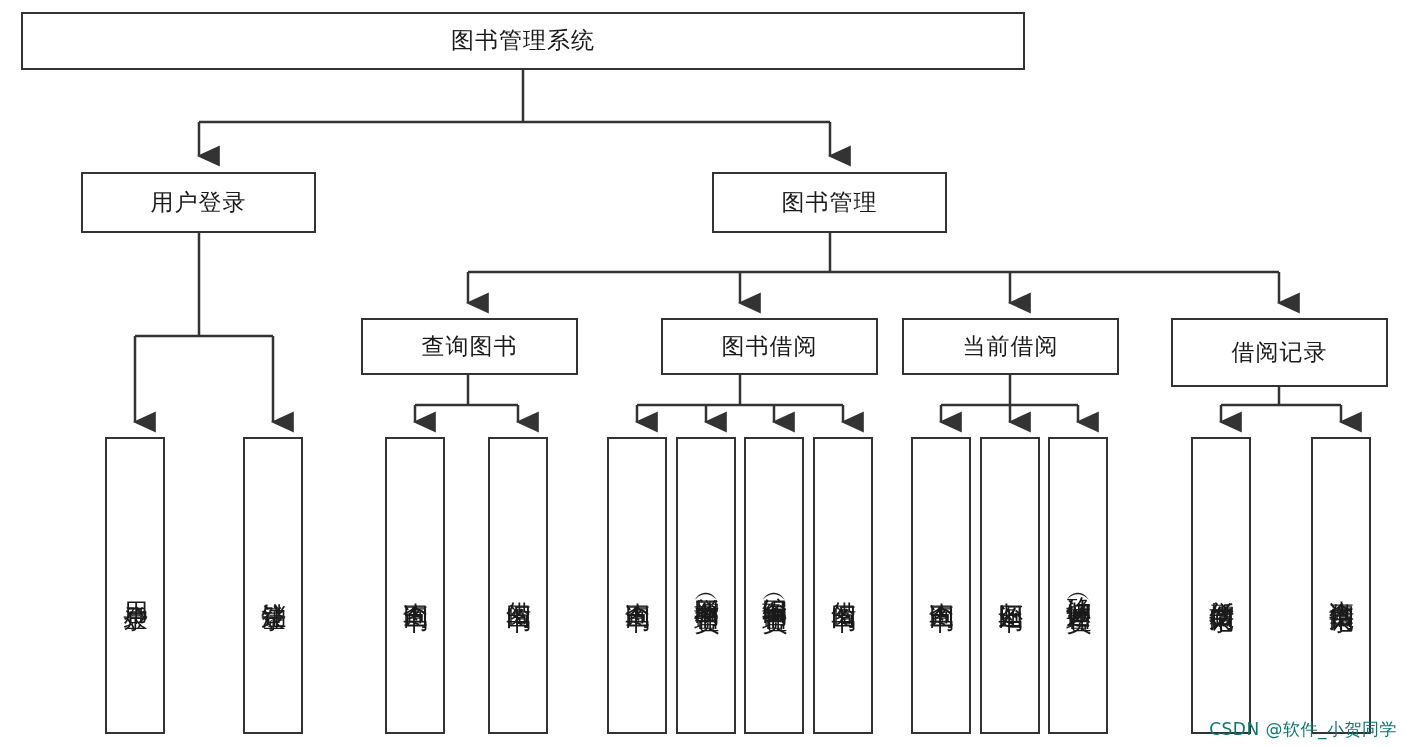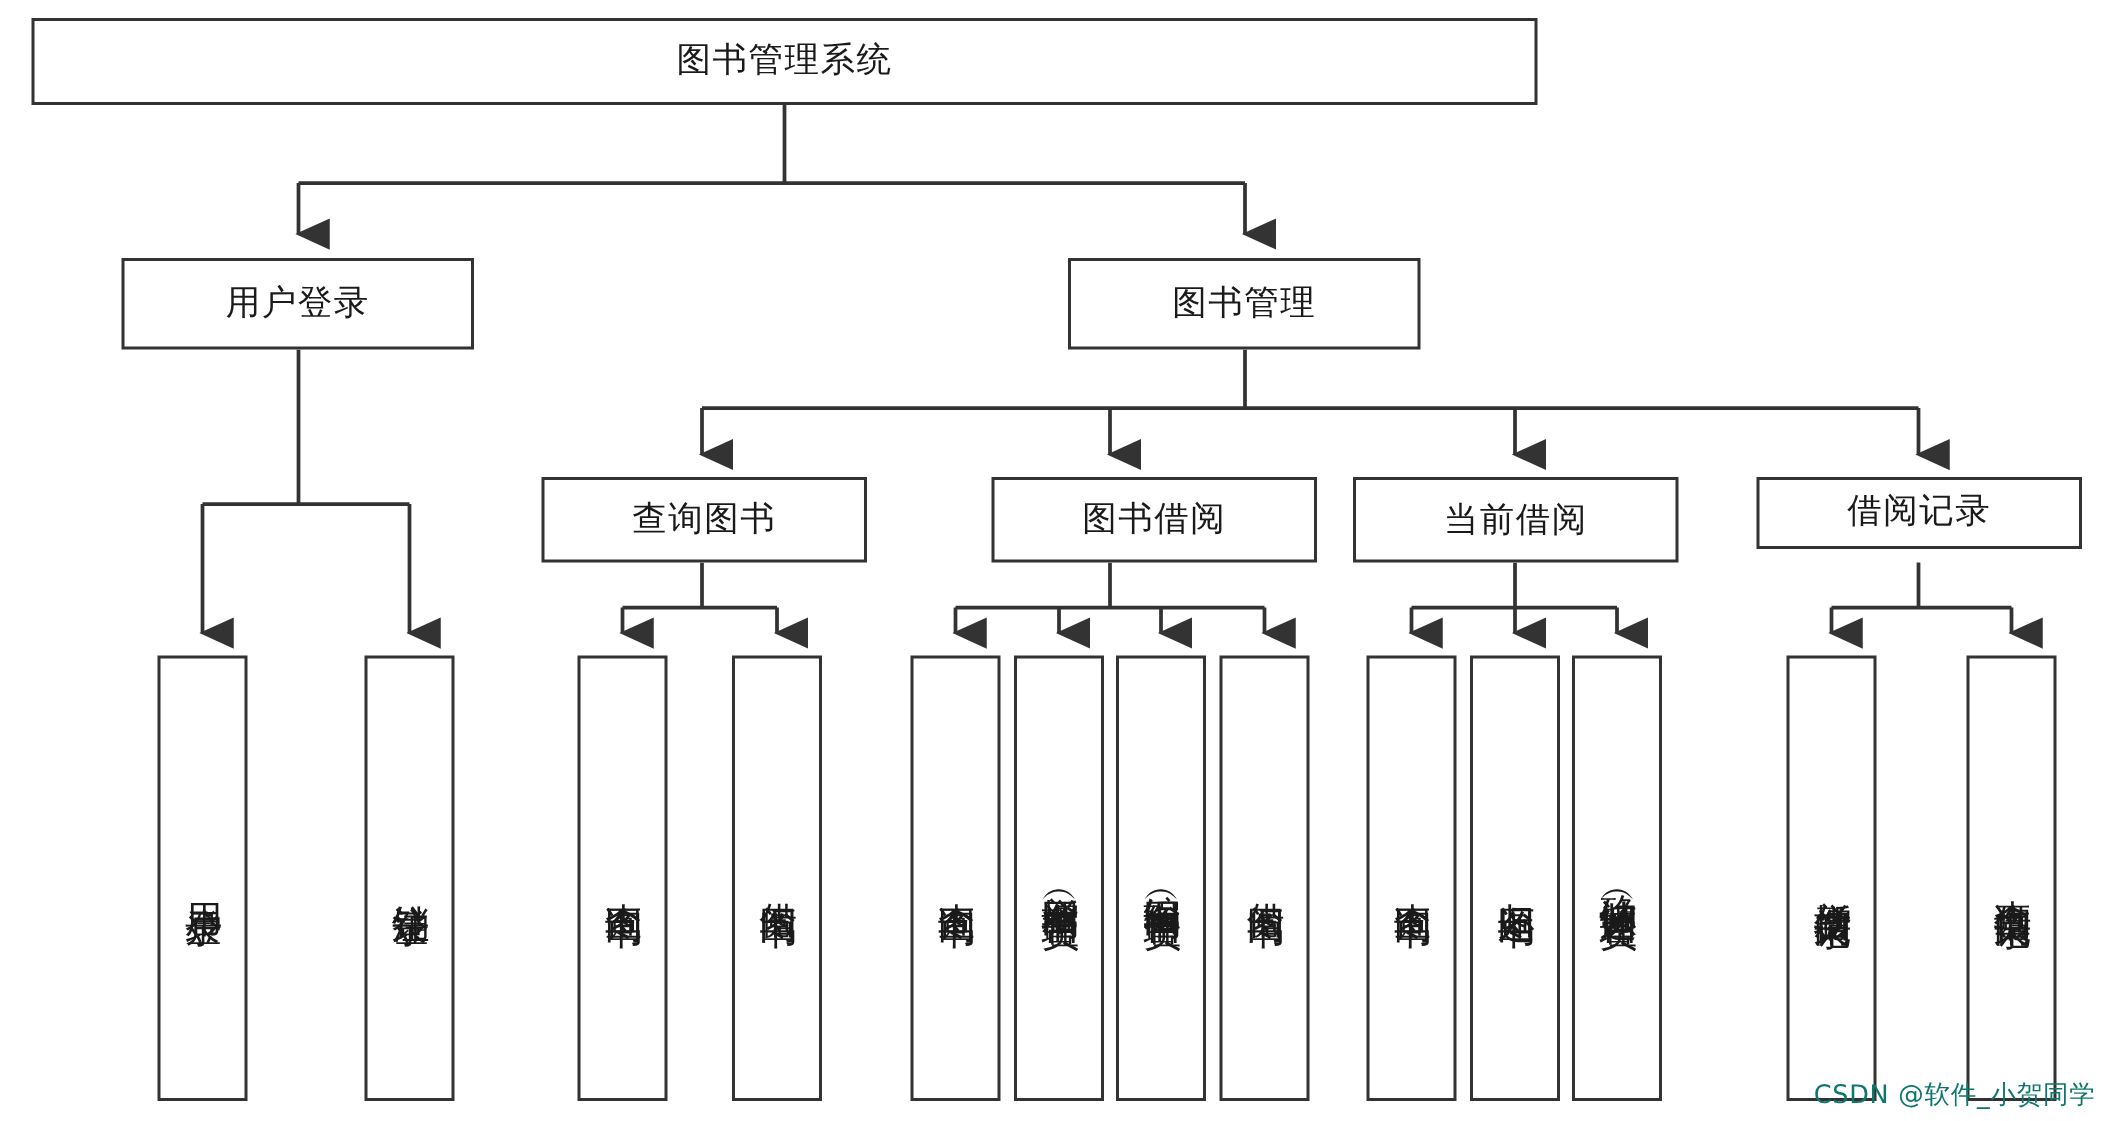--- a/index.html
+++ b/index.html
@@ -136,21 +136,21 @@
 
   <div class="node node-h" style="left:361px; top:318px; width:217px; height:57px;">
     <span class="label">查询图书</span>
   </div>
   <div class="node node-h" style="left:632px; top:318px; width:217px; height:57px;margin-left:29px;">
     <span class="label">图书借阅</span>
   </div>
   <div class="node node-h" style="left:902px; top:318px; width:217px; height:57px;font-family:Liberation Serif, serif;">
     <span class="label">当前借阅</span>
   </div>
-  <div class="node node-h" style="left:1171px; top:318px; width:217px; height:48px;">
+  <div class="node node-h" style="left:1171px; top:318px; width:217px; height:69px;">
     <span class="label">借阅记录</span>
   </div>
 
   <div class="node node-v" style="left:105px; top:437px; width:60px; height:297px;">
     <span class="label">用户登录</span>
   </div>
   <div class="node node-v" style="left:243px; top:437px; width:60px; height:297px;">
     <span class="label">注销登录</span>
   </div>
 

